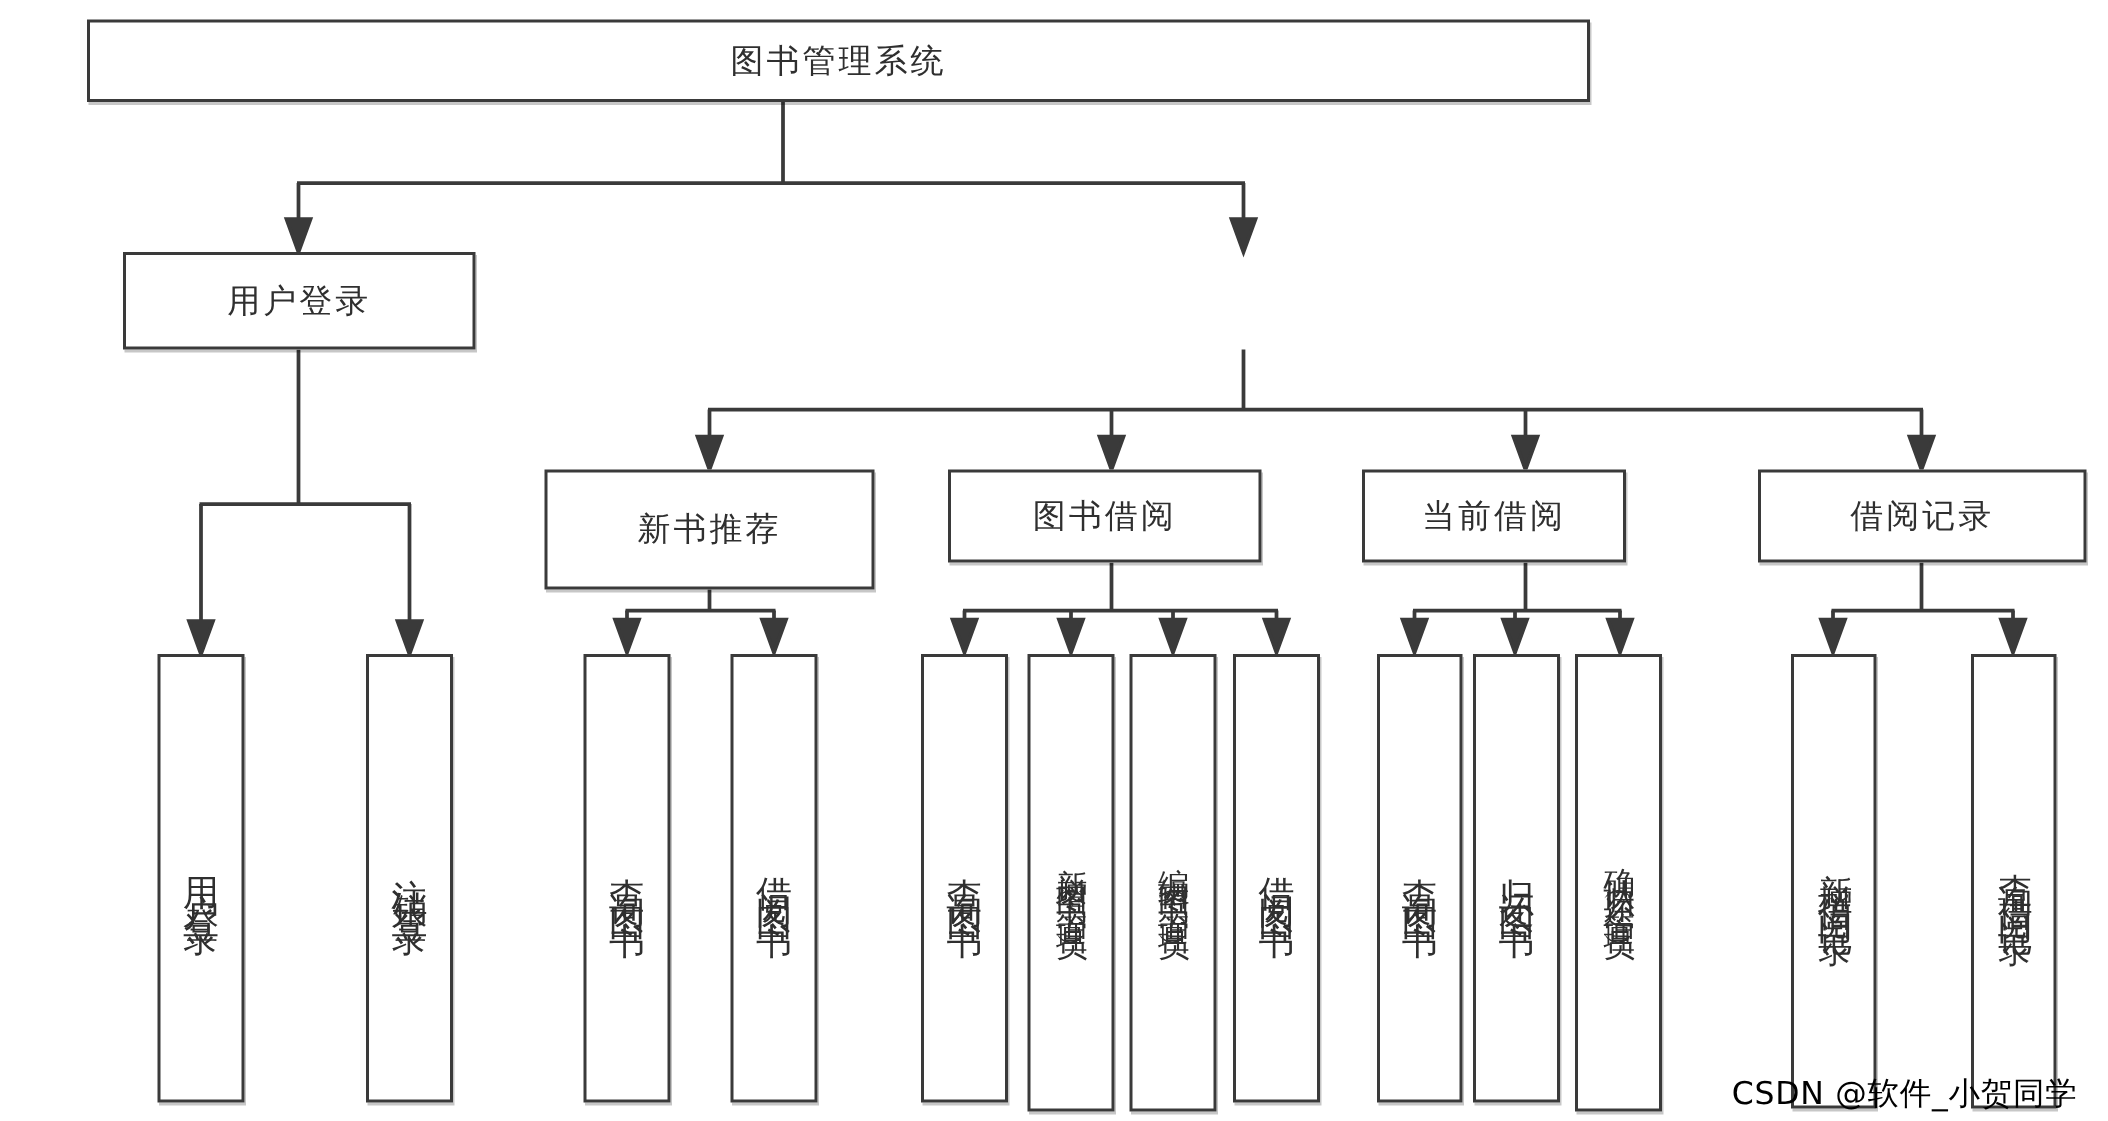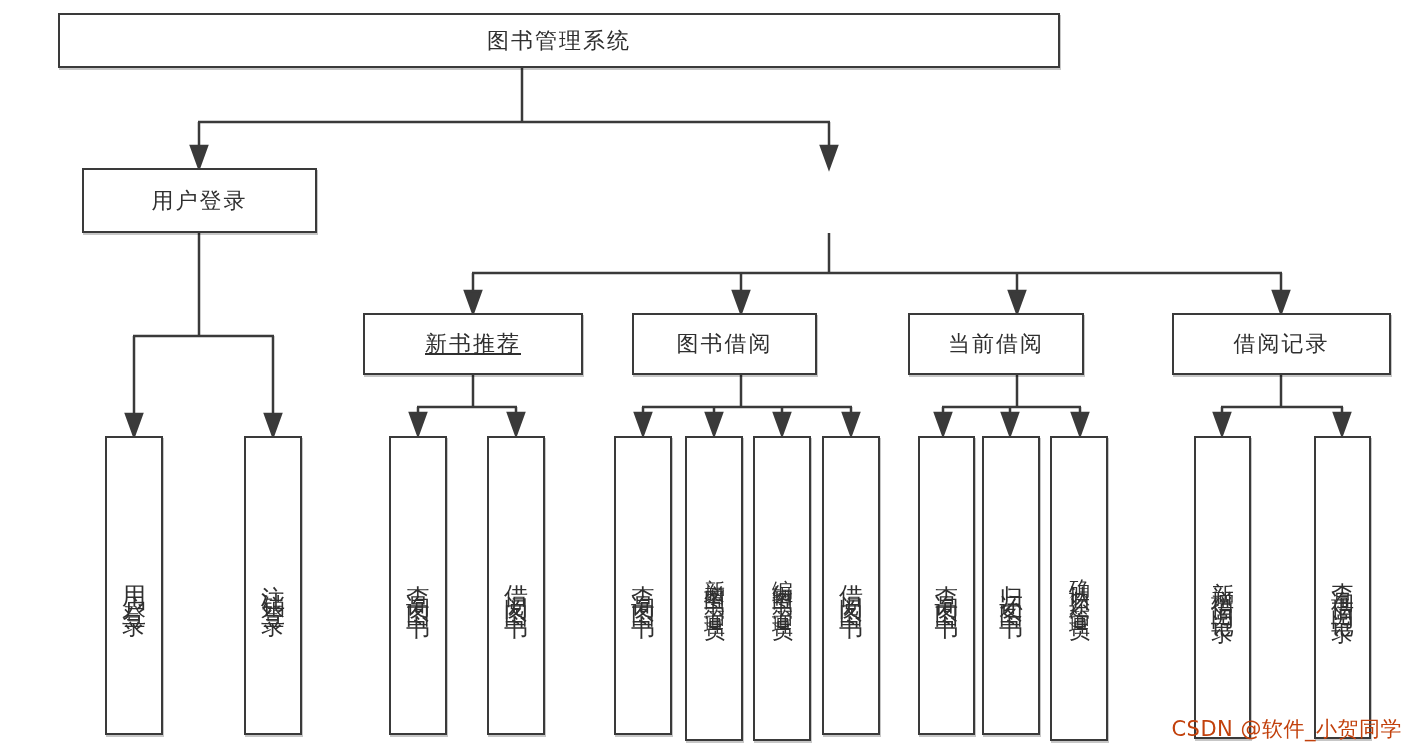--- a/index.html
+++ b/index.html
@@ -13,22 +13,22 @@
     border:2px solid #3a3a3a; background:#ffffff;
     display:flex; align-items:center; justify-content:center;
     box-shadow:1px 2px 0 rgba(0,0,0,0.22);
   }
   .hlabel { font-size:22px; letter-spacing:2px; white-space:nowrap; }
   .vtext { writing-mode:vertical-rl; text-orientation:upright; line-height:1; }
   .vt4 { font-size:24px; letter-spacing:10px; }
   .vt6 { font-size:23px; letter-spacing:8px; }
   .vt9 { font-size:21px; letter-spacing:6px; }
   .watermark {
-    position:absolute; right:3px; bottom:4px; z-index:5;
-    font-size:21px; letter-spacing:0.5px; color:#c2410c; white-space:nowrap;
+    position:absolute; right:20px; bottom:4px; z-index:5;
+    font-size:21px; letter-spacing:0.5px; color:#000000; white-space:nowrap;
   }
 </style>
 </head>
 <body>
 
 <div class="canvas">
 
   <svg class="connectors" width="1405" height="747" viewBox="0 0 1405 747">
     <g stroke="#3a3a3a" stroke-width="2.5" fill="#3a3a3a">
 
@@ -108,24 +108,24 @@
   </svg>
 
   <div class="node" style="left:21px; top:13px; width:1002px; height:55px;margin-left:37px;">
     <span class="hlabel">图书管理系统</span>
   </div>
 
   <div class="node" style="left:82px; top:168px; width:235px; height:65px;">
     <span class="hlabel">用户登录</span>
   </div>
 
-  <div class="node" style="left:363px; top:313px; width:220px; height:62px;text-decoration:underline;">
+  <div class="node" style="left:363px; top:313px; width:220px; height:80px;">
     <span class="hlabel">新书推荐</span>
   </div>
-  <div class="node" style="left:632px; top:313px; width:185px; height:62px;">
+  <div class="node" style="left:632px; top:313px; width:209px; height:62px;">
     <span class="hlabel">图书借阅</span>
   </div>
   <div class="node" style="left:908px; top:313px; width:176px; height:62px;">
     <span class="hlabel">当前借阅</span>
   </div>
   <div class="node" style="left:1172px; top:313px; width:219px; height:62px;">
     <span class="hlabel">借阅记录</span>
   </div>
 
   <div class="node" style="left:105px; top:436px; width:58px; height:299px;">

